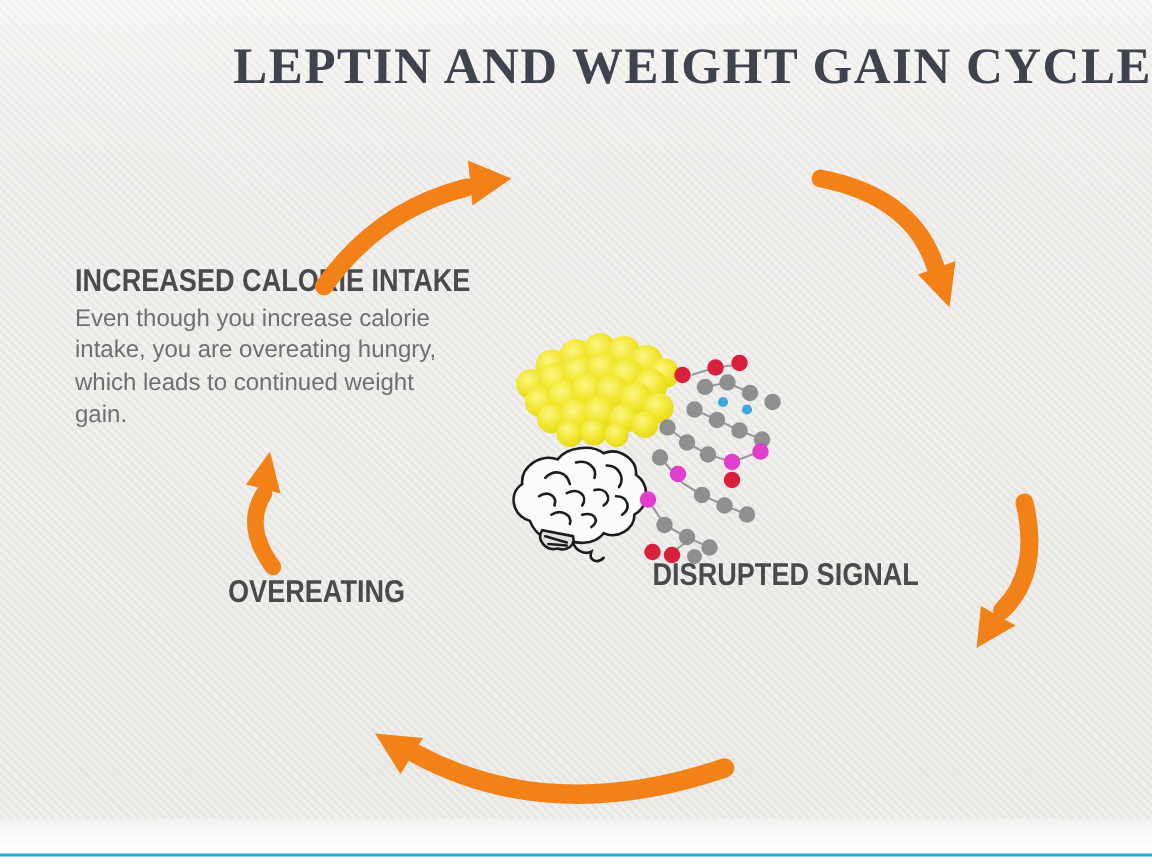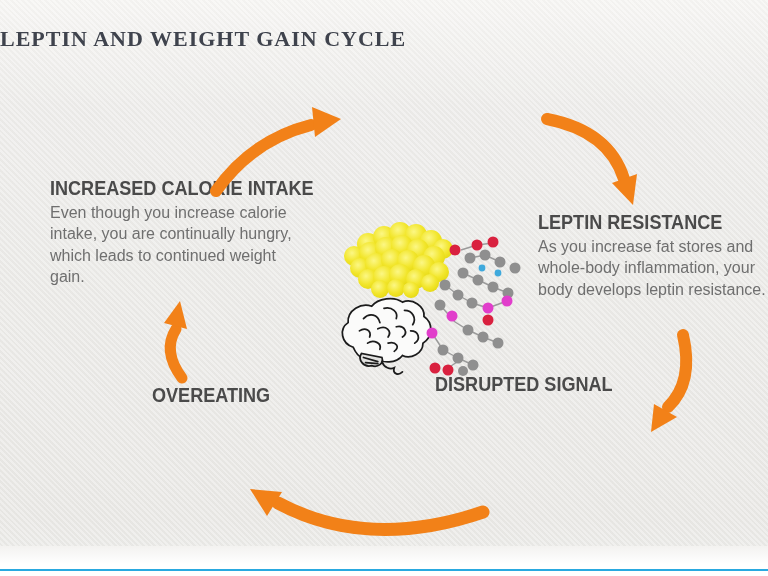--- a/index.html
+++ b/index.html
@@ -11,23 +11,23 @@
     background-color:var(--background,#ecebe9);
     font-family:"Liberation Sans", sans-serif;
   }
   
   #canvas::before{
     content:"";position:absolute;inset:0;pointer-events:none;
     background-image:repeating-linear-gradient(45deg, rgba(255,255,255,.28) 0 2px, rgba(120,120,110,.025) 2px 4px);
   }
   .title{
     position:absolute;left:0;top:26px;width:768px;
-    text-align:left;
+    text-align:right;
     font-family:"Liberation Serif", serif;
-    font-weight:bold;font-size:22px;letter-spacing:1px;
+    font-weight:bold;font-size:34px;letter-spacing:1px;
     color:var(--title-color,#3f434d);
   }
   .section{position:absolute;}
   .section h2{
     margin:0 0 4px 0;
     font-size:21px;line-height:1.0;
     letter-spacing:0px;
     color:var(--heading-color,#4a4a4a);
     transform:scaleX(.86);transform-origin:left center;
     white-space:nowrap;
@@ -63,36 +63,32 @@
   }
 </style>
 </head>
 <body>
 
 <div id="canvas">
 
   <div class="title">LEPTIN AND WEIGHT GAIN CYCLE</div>
 
 
-  <div class="section" id="sec-leptin-resistance">
-    <h2>LEPTIN RESISTANCE</h2>
-    <p>As you increase fat stores and whole-body inflammation, your body develops leptin resistance.</p>
-  </div>
 
   <div class="section" id="sec-disrupted-signal">
     <h2>DISRUPTED SIGNAL</h2>
   </div>
 
   <div class="section" id="sec-overeating">
     <h2>OVEREATING</h2>
   </div>
 
   <div class="section" id="sec-increased-calorie">
     <h2>INCREASED CALORIE INTAKE</h2>
-    <p>Even though you increase calorie intake, you are continually hungry, which leads to continued weight gain.</p>
+    <p>Even though you increase calorie intake, you are overeating hungry, which leads to continued weight gain.</p>
   </div>
 
   <svg style="left:0;top:0;" width="768" height="576" viewBox="0 0 768 576" aria-hidden="true">
 
     <g>
       <path class="arrow-body" stroke-width="12" d="M216,191 Q252,140 311,125"></path>
       <polygon class="arrow-head" points="341,119 315,137 312,107"></polygon>
     </g>
 
     <g>

